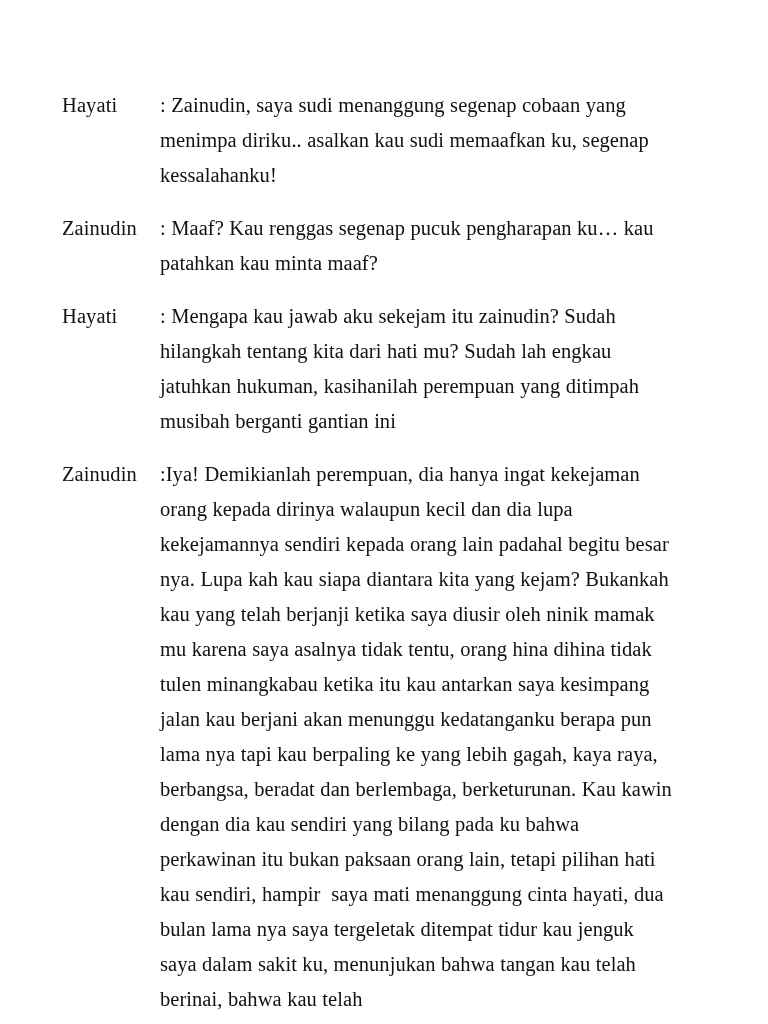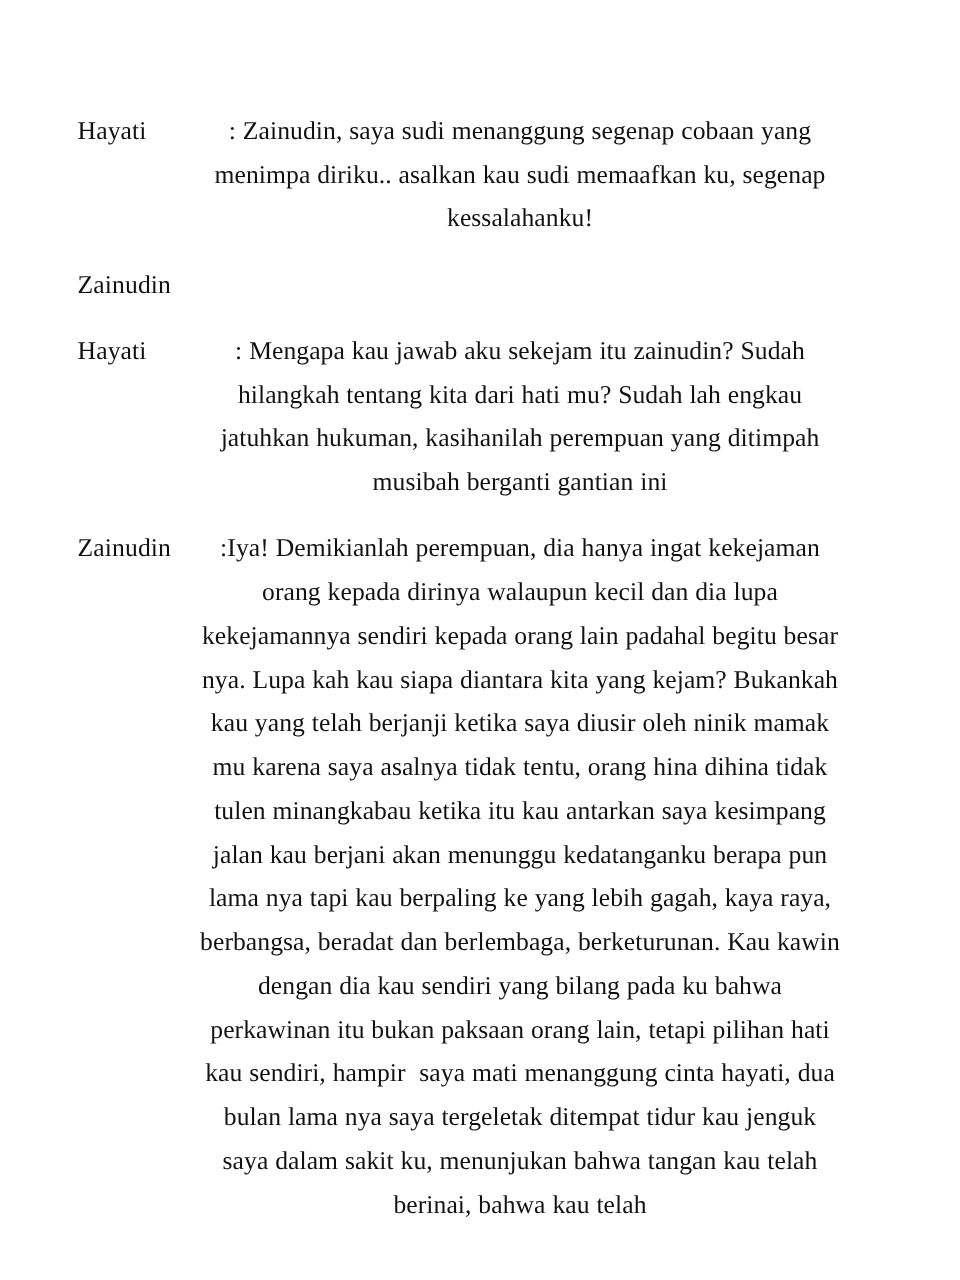--- a/index.html
+++ b/index.html
@@ -47,21 +47,20 @@
 
   .speech {
     flex: 1 1 auto;
     font-size: 20.5px;
     line-height: 35px;
     letter-spacing: 0.05px;
     color: #111111;
     white-space: pre-wrap;
     word-spacing: 0.3px;
     max-width: 512px;
-    text-align: center;
   }
 
   
   .speaker, .speech {
     -webkit-font-smoothing: antialiased;
     text-rendering: optimizeLegibility;
   }
 </style>
 </head>
 <body>
@@ -69,20 +68,21 @@
 <div class="page">
   <div class="dialogue-list">
 
     <div class="dialogue-block">
       <div class="speaker">Hayati</div>
       <div class="speech">: Zainudin, saya sudi menanggung segenap cobaan yang menimpa diriku.. asalkan kau sudi memaafkan ku, segenap kessalahanku!</div>
     </div>
 
     <div class="dialogue-block">
       <div class="speaker">Zainudin</div>
+      <div class="speech">: Maaf? Kau renggas segenap pucuk pengharapan ku… kau patahkan kau minta maaf?</div>
     </div>
 
     <div class="dialogue-block">
       <div class="speaker">Hayati</div>
       <div class="speech">: Mengapa kau jawab aku sekejam itu zainudin? Sudah hilangkah tentang kita dari hati mu? Sudah lah engkau jatuhkan hukuman, kasihanilah perempuan yang ditimpah musibah berganti gantian ini</div>
     </div>
 
     <div class="dialogue-block">
       <div class="speaker">Zainudin</div>
       <div class="speech">:Iya! Demikianlah perempuan, dia hanya ingat kekejaman orang kepada dirinya walaupun kecil dan dia lupa kekejamannya sendiri kepada orang lain padahal begitu besar nya. Lupa kah kau siapa diantara kita yang kejam? Bukankah kau yang telah berjanji ketika saya diusir oleh ninik mamak mu karena saya asalnya tidak tentu, orang hina dihina tidak tulen minangkabau ketika itu kau antarkan saya kesimpang jalan kau berjani akan menunggu kedatanganku berapa pun lama nya tapi kau berpaling ke yang lebih gagah, kaya raya, berbangsa, beradat dan berlembaga, berketurunan. Kau kawin dengan dia kau sendiri yang bilang pada ku bahwa perkawinan itu bukan paksaan orang lain, tetapi pilihan hati kau sendiri, hampir  saya mati menanggung cinta hayati, dua bulan lama nya saya tergeletak ditempat tidur kau jenguk saya dalam sakit ku, menunjukan bahwa tangan kau telah berinai, bahwa kau telah</div>

